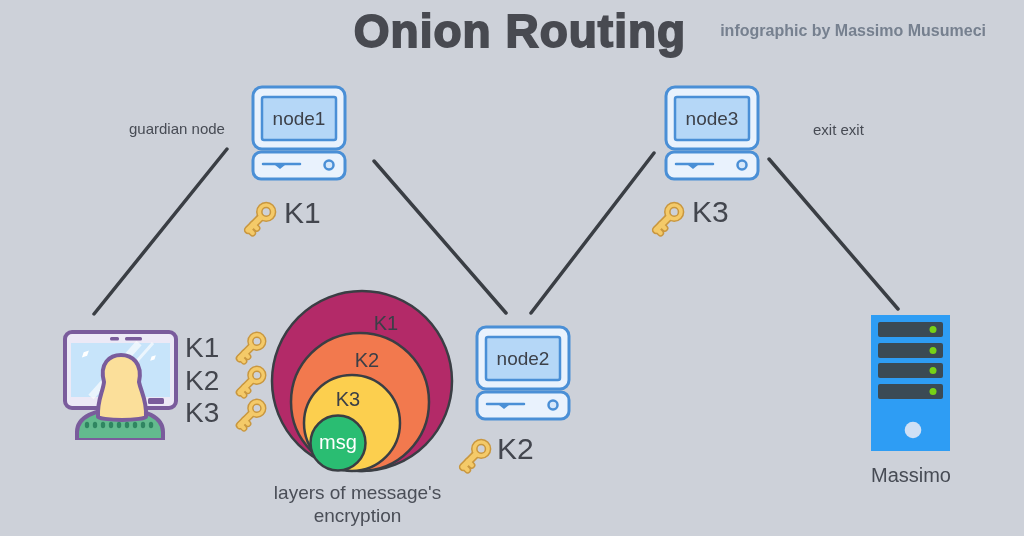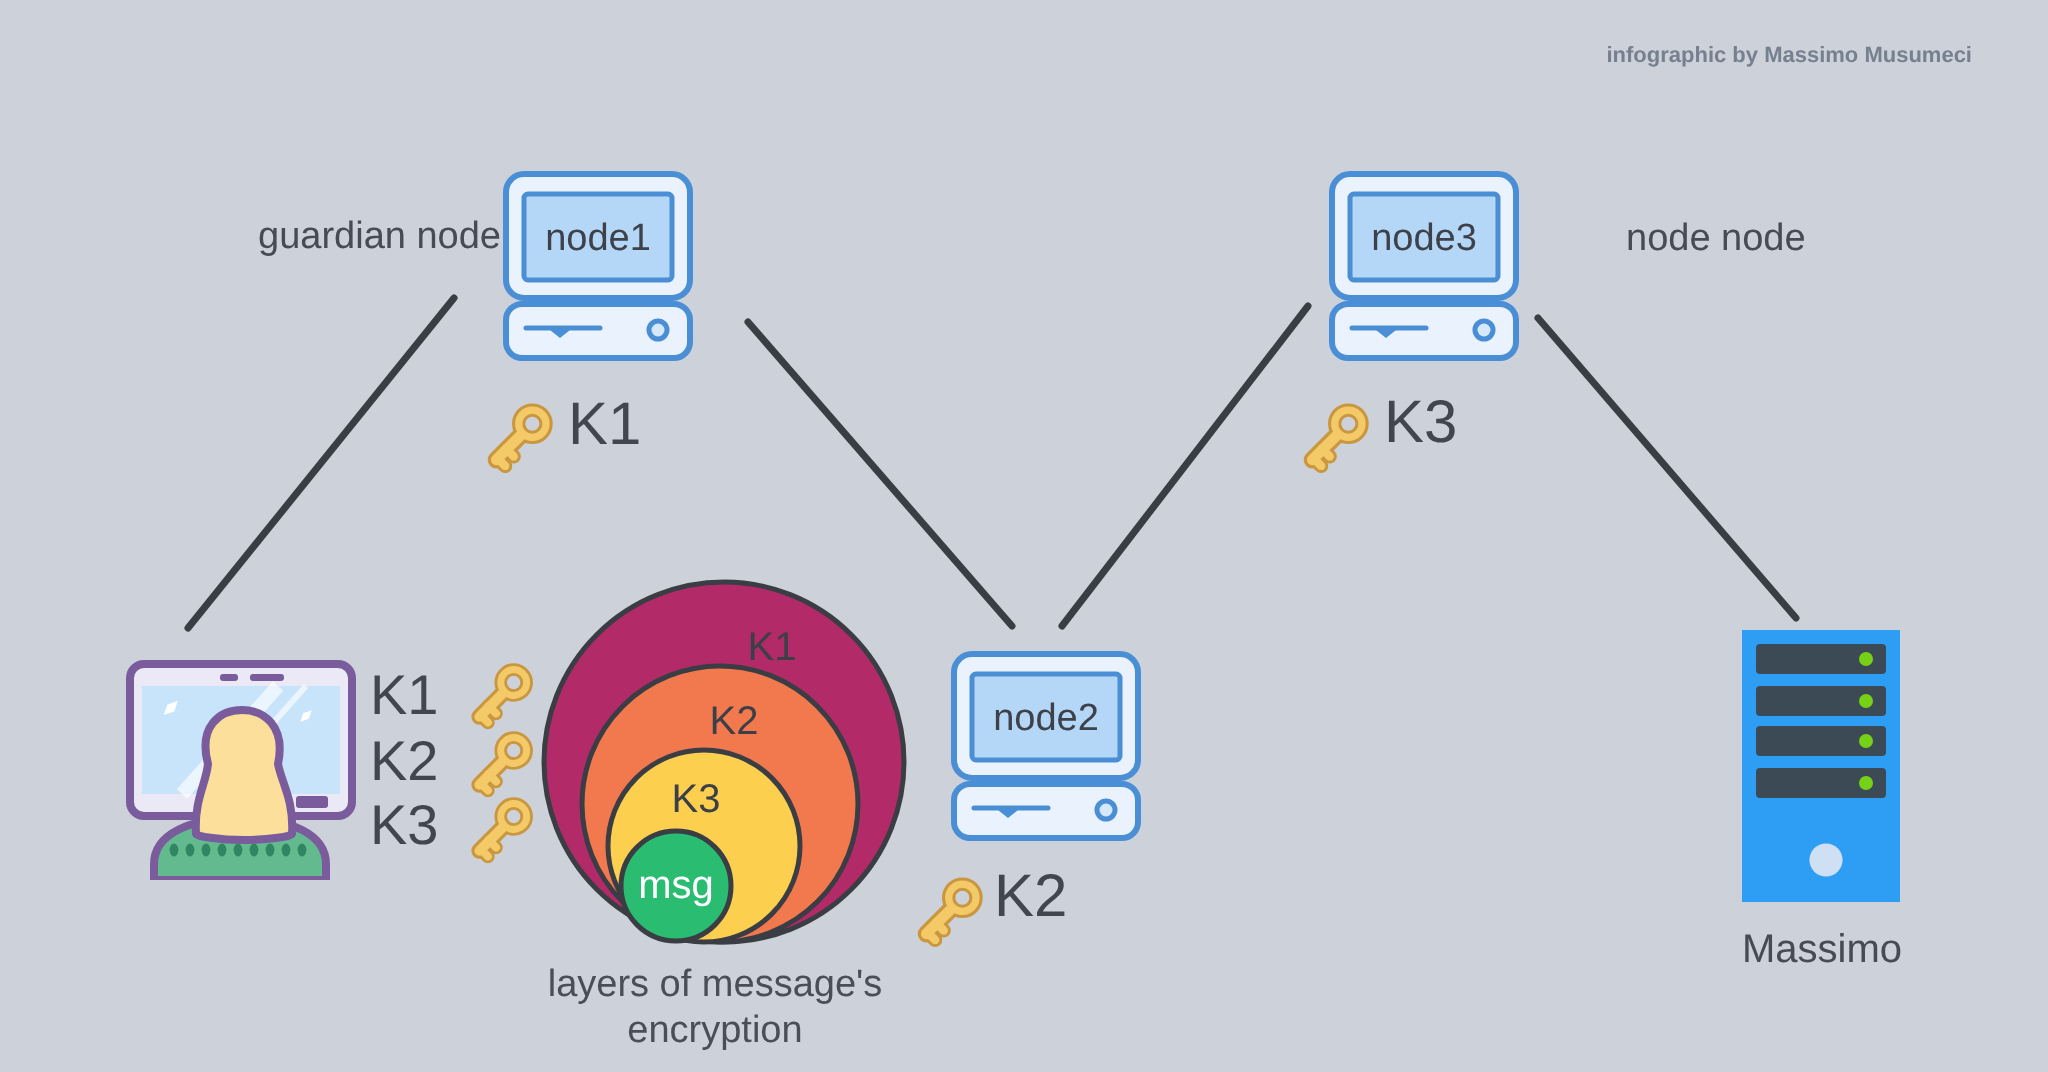--- a/index.html
+++ b/index.html
@@ -9,22 +9,22 @@
     font-family:"Liberation Sans","DejaVu Sans",sans-serif;
     color:#474b54;
   }
   .abs{position:absolute;}
   .title{
     left:0;right:0;top:4px;text-align:center;
     font-size:46px;font-weight:700;color:#484a51;
     letter-spacing:1px;-webkit-text-stroke:1.8px #484a51;
     margin-left:16px;
   }
-  .credit{top:22px;right:38px;font-size:11px;font-weight:700;color:#76808f;}
-  .lbl{font-size:19px;color:#474b54;white-space:nowrap;}
+  .credit{top:22px;right:38px;font-size:16px;font-weight:700;color:#76808f;}
+  .lbl{font-size:15px;color:#474b54;white-space:nowrap;margin-top:12px;}
   .keytag-label{font-size:30px;color:#43464e;white-space:nowrap;}
   .stack-label{font-size:28px;color:#43464e;}
   .caption{left:250px;width:215px;text-align:center;font-size:19px;color:#4a4e57;line-height:23px;}
   .center-lbl{text-align:center;font-size:20px;color:#474b54;}
   svg{display:block;}
   .lines-overlay{position:absolute;left:0;top:0;pointer-events:none;}
   .cline{stroke:#3a3e44;stroke-width:3.5;stroke-linecap:round;}
   
   .nf{fill:#e9f2fd;stroke:#4a8fd6;stroke-width:3;}
   .ns{fill:#b5d7f7;stroke:#4a8fd6;stroke-width:2.5;}
@@ -59,20 +59,21 @@
 
 <div class="canvas">
 
   <svg class="lines-overlay" width="1024" height="536">
     <line class="cline" x1="94" y1="314" x2="227" y2="149"></line>
     <line class="cline" x1="374" y1="161" x2="506" y2="313"></line>
     <line class="cline" x1="531" y1="313" x2="654" y2="153"></line>
     <line class="cline" x1="769" y1="159" x2="898" y2="309"></line>
   </svg>
 
+  <div class="abs title">Onion Routing</div>
   <div class="abs credit">infographic by Massimo Musumeci</div>
 
   <div class="abs lbl" style="left:129px;top:108px;">guardian node</div>
   <svg class="abs" style="left:251px;top:85px;" width="96" height="96" viewBox="0 0 96 96">
     <rect class="nf" x="2" y="2" width="92" height="62" rx="9"></rect>
     <rect class="ns" x="11" y="12" width="74" height="43" rx="2"></rect>
     <rect class="nf" x="2" y="67" width="92" height="27" rx="8"></rect>
     <path class="nl" d="M12,79 h37"></path>
     <path class="nt" d="M24,80 l5,4 5,-4 z"></path>
     <circle class="nb" cx="78" cy="80" r="4.5"></circle>
@@ -85,21 +86,21 @@
 
   <svg class="abs" style="left:664px;top:85px;" width="96" height="96" viewBox="0 0 96 96">
     <rect class="nf" x="2" y="2" width="92" height="62" rx="9"></rect>
     <rect class="ns" x="11" y="12" width="74" height="43" rx="2"></rect>
     <rect class="nf" x="2" y="67" width="92" height="27" rx="8"></rect>
     <path class="nl" d="M12,79 h37"></path>
     <path class="nt" d="M24,80 l5,4 5,-4 z"></path>
     <circle class="nb" cx="78" cy="80" r="4.5"></circle>
     <text class="ntext" x="48" y="40">node3</text>
   </svg>
-  <div class="abs lbl" style="left:813px;top:109px;">node node</div>
+  <div class="abs lbl" style="left:813px;top:109px;">exit exit</div>
   <svg class="abs" style="left:649px;top:200px;" width="38" height="38" viewBox="0 0 40 40">
       <use href="#key-icon"></use>
     </svg>
   <div class="abs keytag-label" style="left:692px;top:195px;">K3</div>
 
   <svg class="abs" style="left:475px;top:325px;" width="96" height="96" viewBox="0 0 96 96">
     <rect class="nf" x="2" y="2" width="92" height="62" rx="9"></rect>
     <rect class="ns" x="11" y="12" width="74" height="43" rx="2"></rect>
     <rect class="nf" x="2" y="67" width="92" height="27" rx="8"></rect>
     <path class="nl" d="M12,79 h37"></path>

